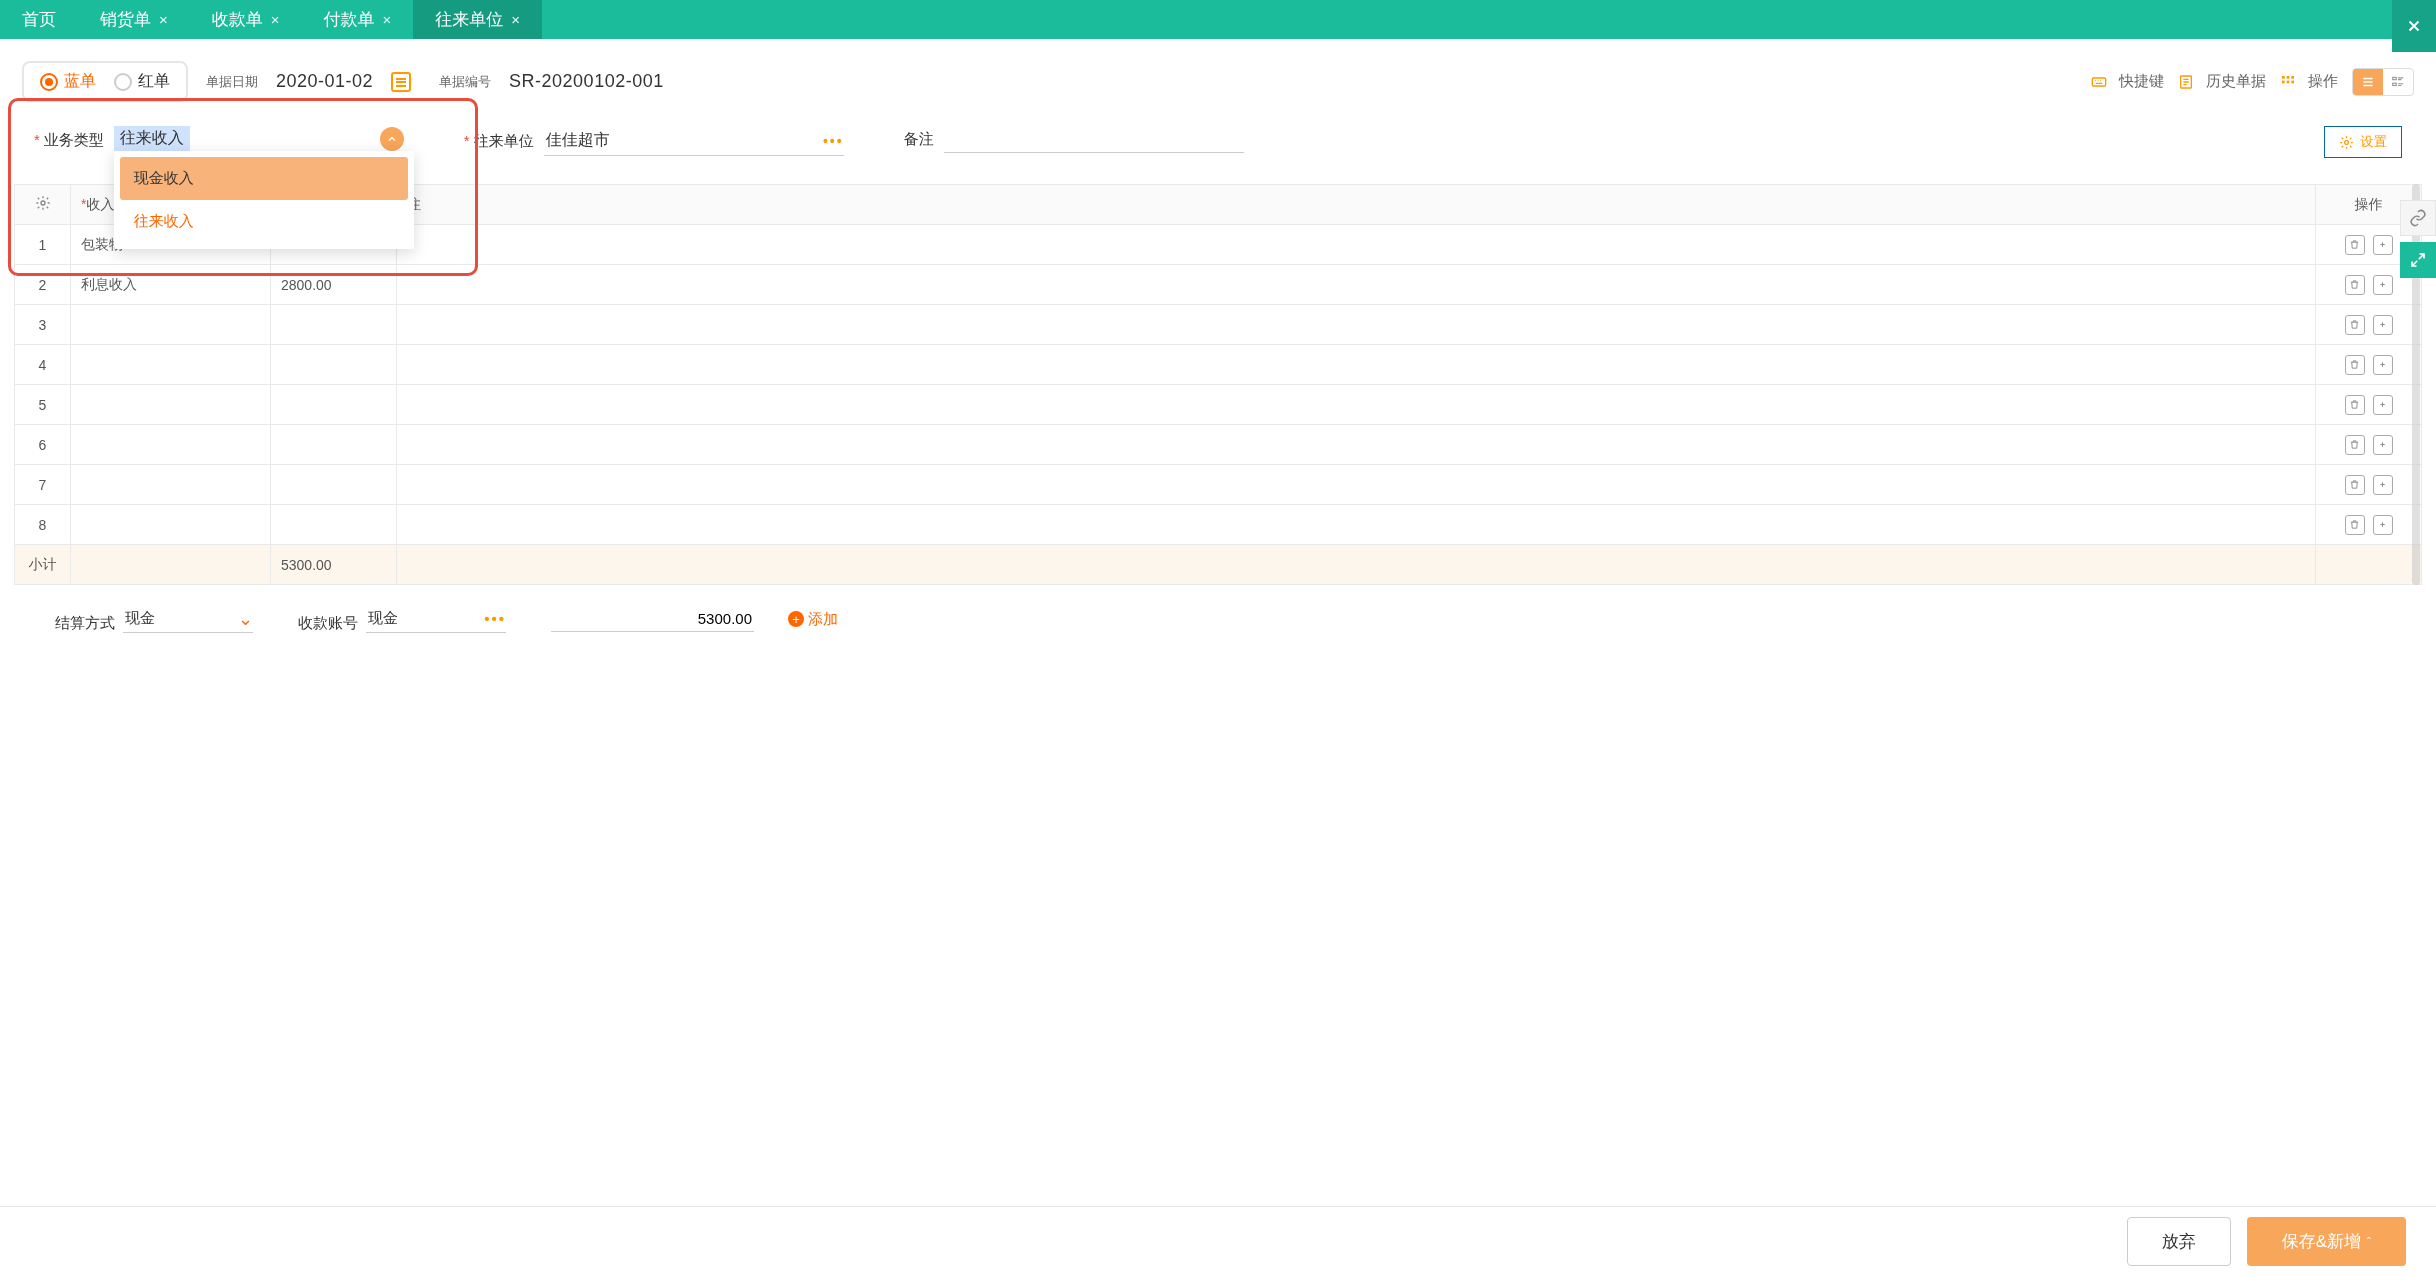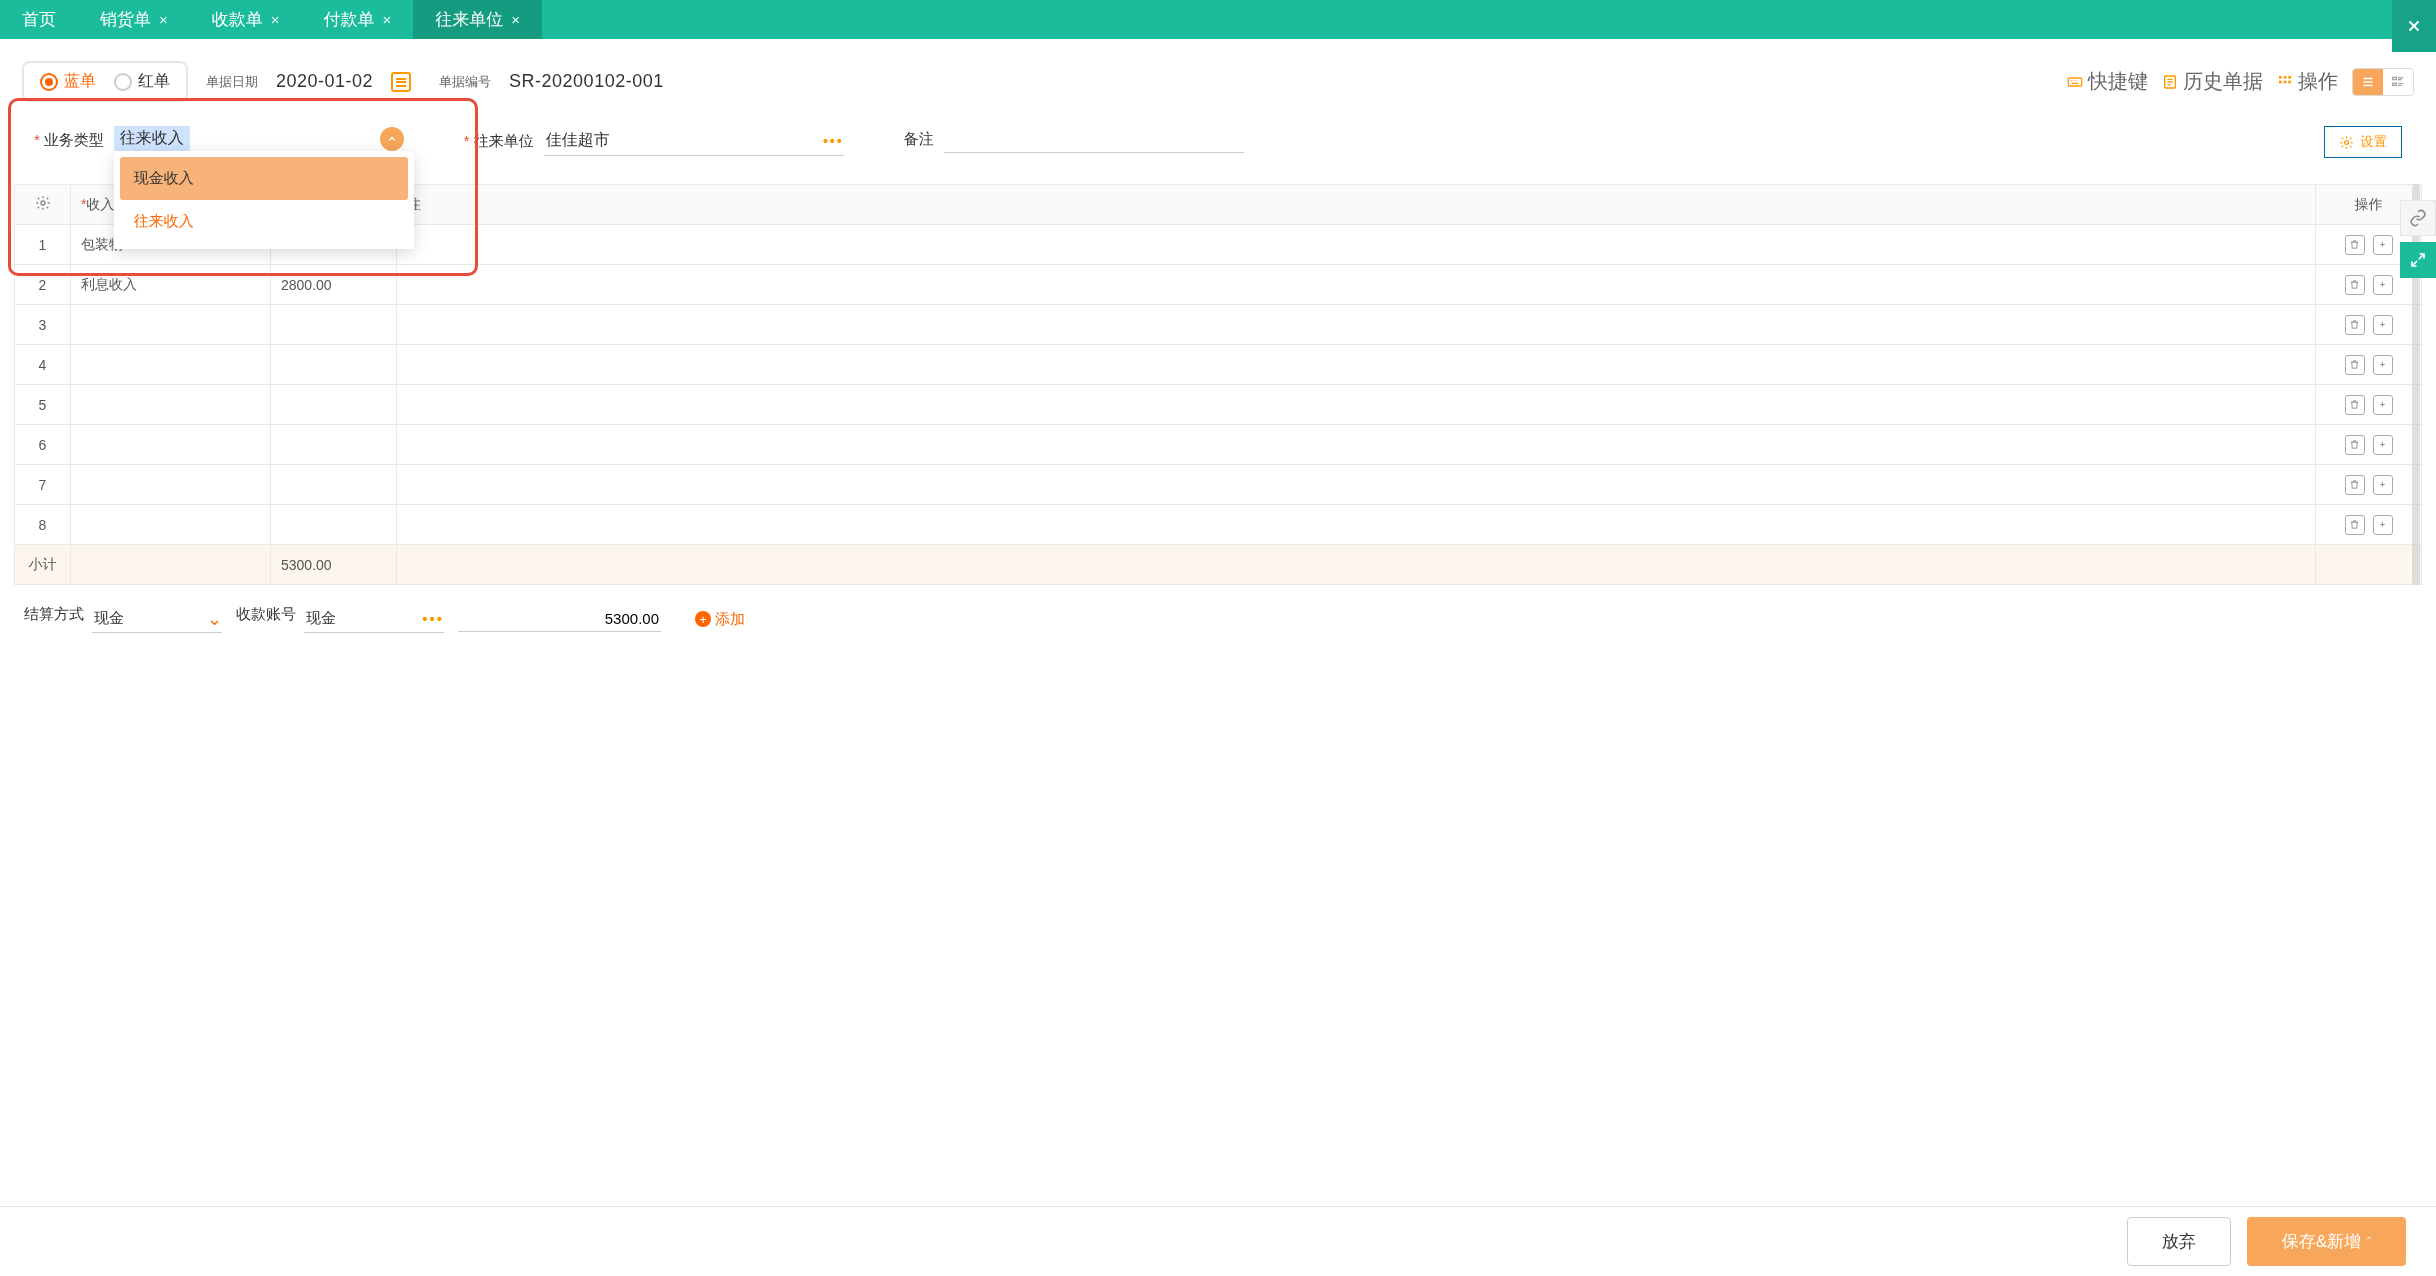--- a/index.html
+++ b/index.html
@@ -24,21 +24,21 @@
 .radio-item.selected .radio-circle { border-color: #f60; }
 .radio-item.selected .radio-circle::after { content: ""; width: 8px; height: 8px; background: #f60; border-radius: 50%; }
 .radio-item.selected { color: #f60; }
 .meta-label { color: #666; font-size: 13px; }
 .meta-value { font-size: 18px; letter-spacing: 0.5px; }
 .date-icon { width: 20px; height: 20px; border: 2px solid #f90; border-radius: 3px; position: relative; display: inline-block; vertical-align: middle; }
 .date-icon::before { content:""; position:absolute; left:3px; right:3px; top:4px; height:2px; background:#f90; }
 .date-icon::after { content:""; position:absolute; left:3px; right:3px; bottom:3px; height:2px; background:#f90; box-shadow: 0 -4px 0 #f90; }
 
 .header-toolbar { margin-left: auto; display: flex; align-items: center; gap: 14px; color: #666; }
-.tb-btn { display: flex; align-items: center; gap: 5px; cursor: pointer; font-size: 20px; }
+.tb-btn { display: flex; align-items: center; gap: 12px; cursor: pointer; font-size: 15px; }
 .tb-icon { width: 16px; height: 16px; display: inline-block; }
 .view-toggle { display: flex; border: 1px solid #ddd; border-radius: 4px; overflow: hidden; }
 .view-toggle .vt { width: 30px; height: 26px; display:flex; align-items:center; justify-content:center; cursor:pointer; }
 .view-toggle .vt.active { background: #f7a65a; }
 
 
 .fields-row { display: flex; align-items: flex-start; gap: 60px; padding: 10px 20px 26px 20px; position: relative; }
 .field { display: flex; align-items: center; gap: 10px; position: relative; }
 .field-label { font-size: 15px; color: #333; }
 .field-label .req { color: #e74c3c; margin-right: 4px; }
@@ -66,21 +66,21 @@
 .data-table .col-cat { width: 200px; padding-left: 10px; text-align: left; }
 .data-table .col-amt { width: 126px; padding-left: 10px; text-align: left; }
 .data-table .col-remark { padding-left: 10px; text-align: left; }
 .data-table .col-ops { width: 106px; text-align: center; }
 .gear { width: 16px; height: 16px; display: inline-block; }
 .row-sum { background: #fdf6ec; }
 .op-icon { display:inline-flex; width:20px; height:20px; align-items:center; justify-content:center; border:1px solid #aaa; border-radius:3px; margin: 0 4px; cursor:pointer; color:#888; }
 
 
 .pay-row { display: flex; align-items: center; gap: 14px; padding: 20px 10px; font-size: 15px; }
-.pay-field { display: flex; align-items: flex-start; gap: 8px; }
+.pay-field { display: flex; align-items: flex-end; gap: 8px; margin-left: 31px; }
 .pay-input { border: none; border-bottom: 1px solid #ccc; min-width: 120px; padding: 4px 2px; font-size: 15px; outline: none; }
 .pay-input.right { text-align: right; min-width: 150px; }
 .chev-down { color: #f60; font-size: 18px; }
 .add-link { color: #f60; display: flex; align-items: center; gap: 4px; cursor: pointer; margin-left: 20px; }
 .add-link .plus { width: 16px; height: 16px; border-radius: 50%; background: #f60; color: #fff; display: flex; align-items: center; justify-content: center; font-size: 13px; }
 
 
 .footer-bar { position: fixed; bottom: 0; left: 0; right: 0; border-top: 1px solid #e6e6e6; background: #fff; height: 70px; display: flex; align-items: center; justify-content: flex-end; padding: 0 30px; gap: 16px; }
 .btn { border-radius: 4px; padding: 12px 34px; font-size: 17px; cursor: pointer; border: 1px solid transparent; }
 .btn-default { background: #fff; border-color: #ccc; color: #333; }

